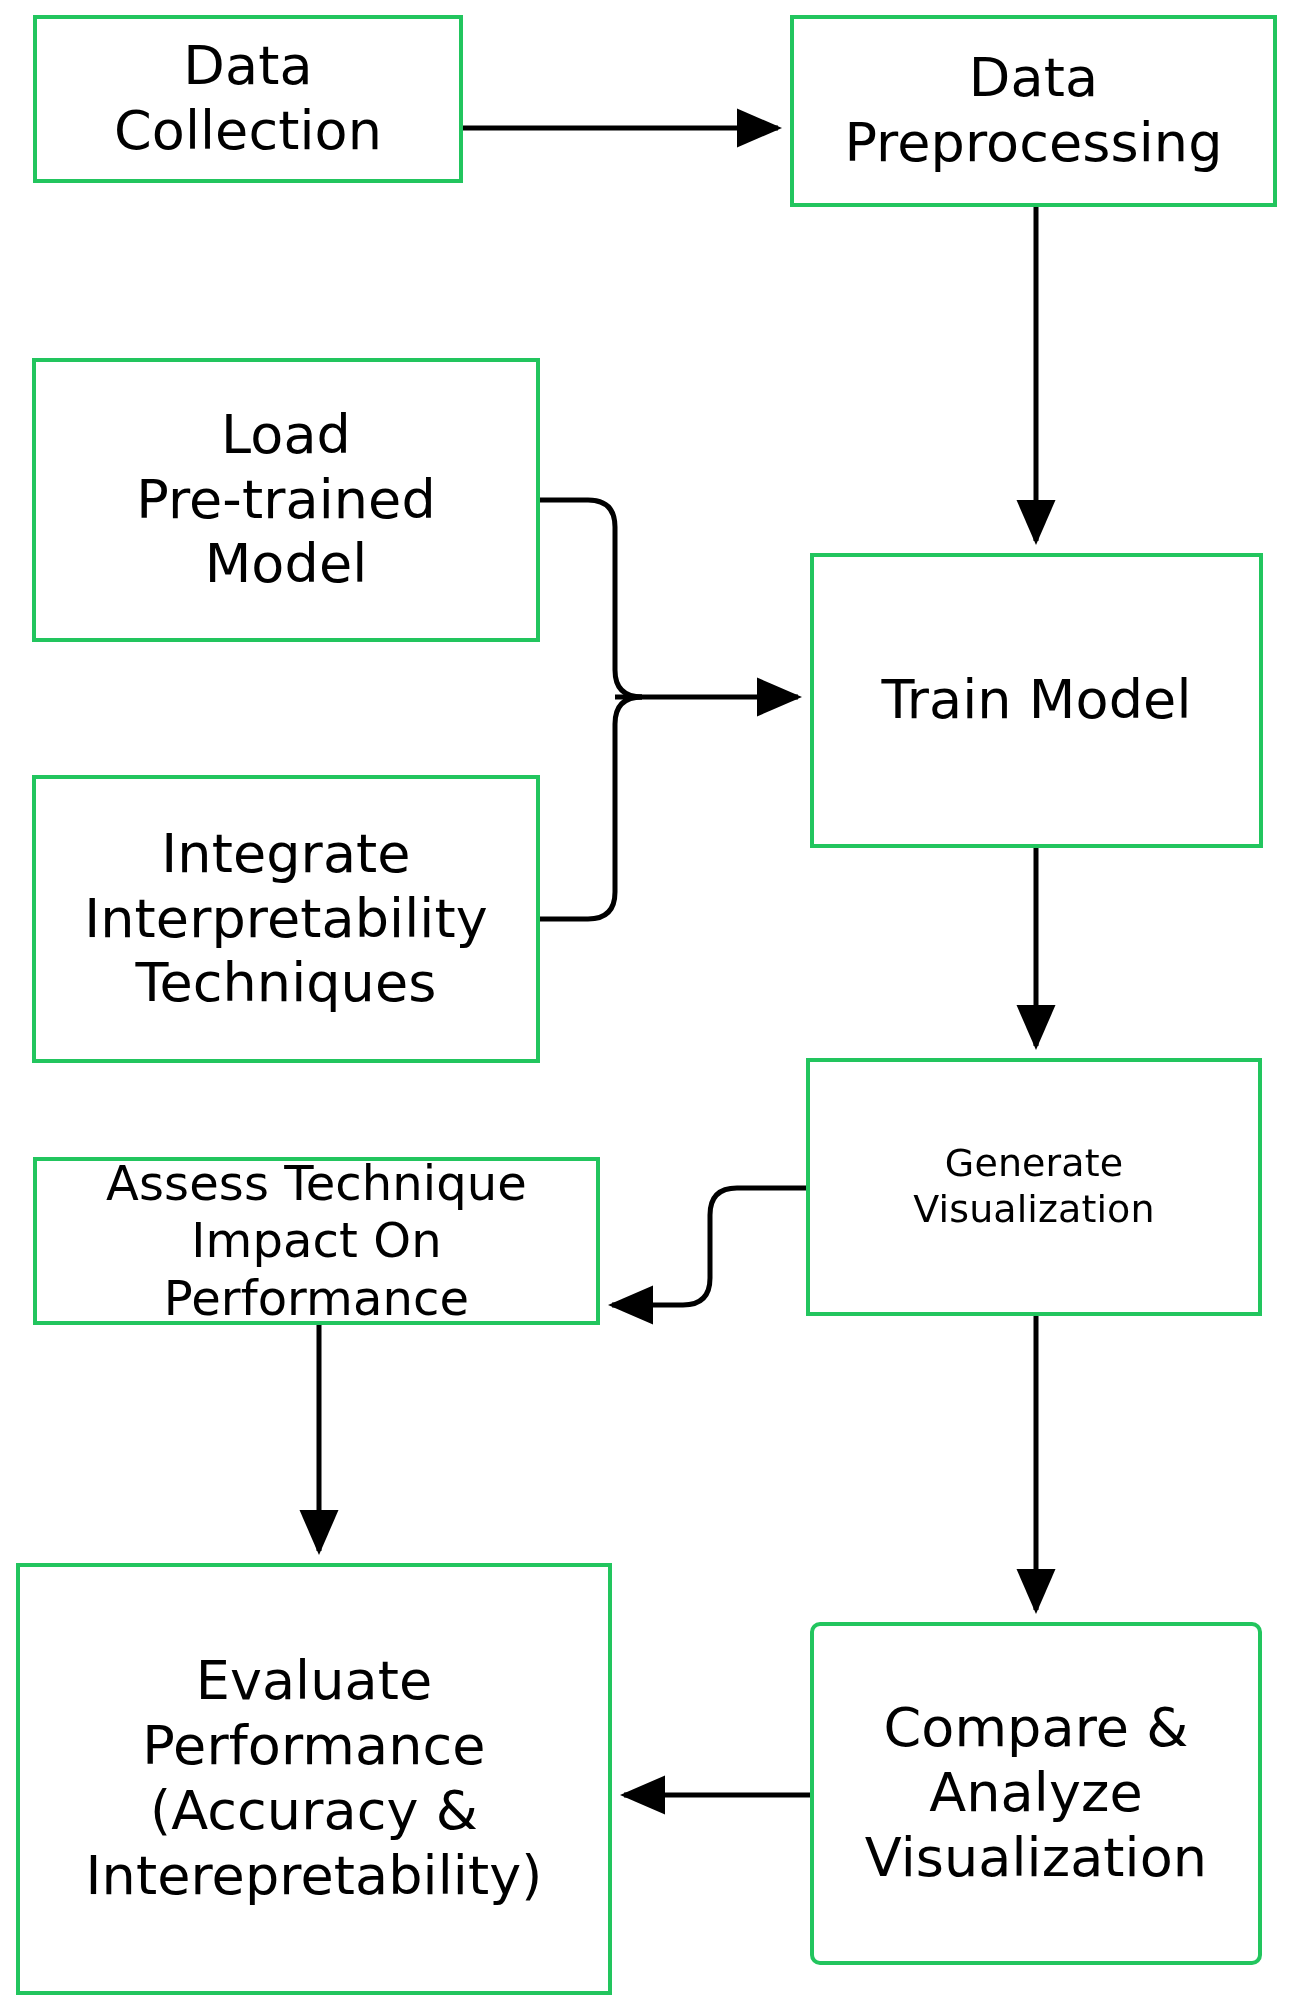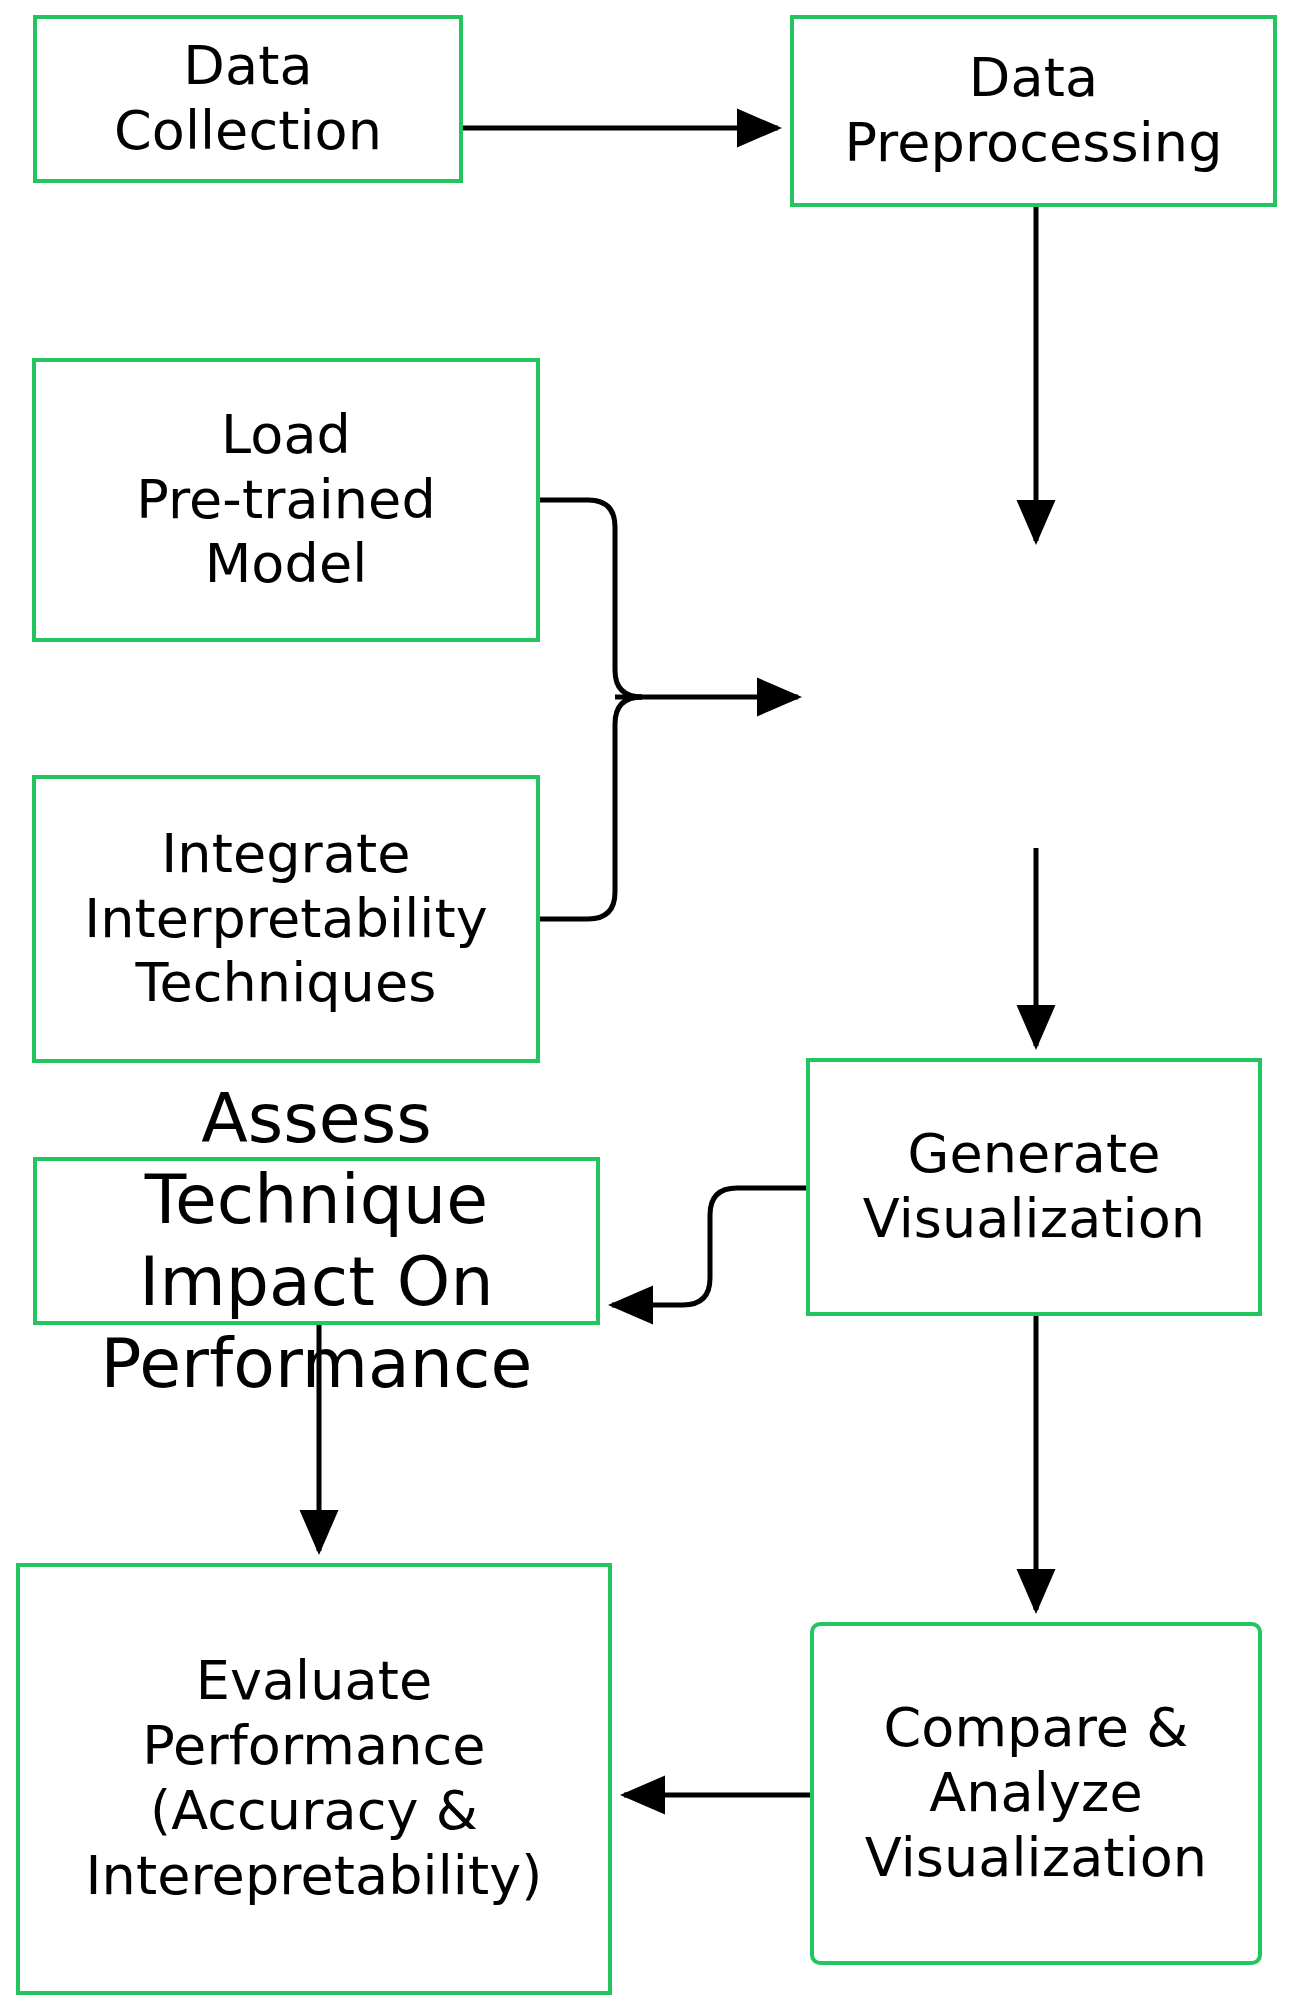--- a/index.html
+++ b/index.html
@@ -43,22 +43,22 @@
     padding: 0 6px;
     white-space: pre-line;
     box-sizing: border-box;
   }
   
   #n-data-collection      { left: 33px;  top: 15px;   width: 430px;  height: 168px; font-size: 54px; }
   #n-data-preprocessing   { left: 790px; top: 15px;   width: 487px;  height: 192px; font-size: 54px; }
   #n-load-pretrained      { left: 32px;  top: 358px;  width: 508px;  height: 284px; font-size: 54px; }
   #n-integrate-interp     { left: 32px;  top: 775px;  width: 508px;  height: 288px; font-size: 54px; }
   #n-train-model          { left: 810px; top: 553px;  width: 453px;  height: 295px; font-size: 54px; }
-  #n-generate-viz         { left: 806px; top: 1058px; width: 456px;  height: 258px; font-size: 54px; }
-  #n-assess-technique     { left: 33px;  top: 1157px; width: 567px;  height: 168px; font-size: 68px; }
+  #n-generate-viz         { left: 806px; top: 1058px; width: 456px;  height: 258px; font-size: 38px; }
+  #n-assess-technique     { left: 33px;  top: 1157px; width: 567px;  height: 168px; font-size: 48px; }
   #n-evaluate-performance { left: 16px;  top: 1563px; width: 596px;  height: 432px; font-size: 54px; }
   #n-compare-analyze      { left: 810px; top: 1622px; width: 452px;  height: 343px; font-size: 54px; border-radius: 10px; }
 </style>
 </head>
 <body>
 
 <div id="canvas">
 
   <svg id="flow-svg" viewBox="0 0 1294 2016" xmlns="http://www.w3.org/2000/svg">
     <defs>
@@ -106,20 +106,23 @@
 Interpretability
 Techniques</span>
   </div>
 
   <div class="node" id="n-load-pretrained">
     <span class="label">Load
 Pre-trained
 Model</span>
   </div>
 
+  <div class="node" id="n-train-model">
+    <span class="label">Train Model</span>
+  </div>
 
   <div class="node" id="n-generate-viz">
     <span class="label">Generate
 Visualization</span>
   </div>
 
   <div class="node" id="n-assess-technique">
     <span class="label">Assess Technique
 Impact On
 Performance</span>

